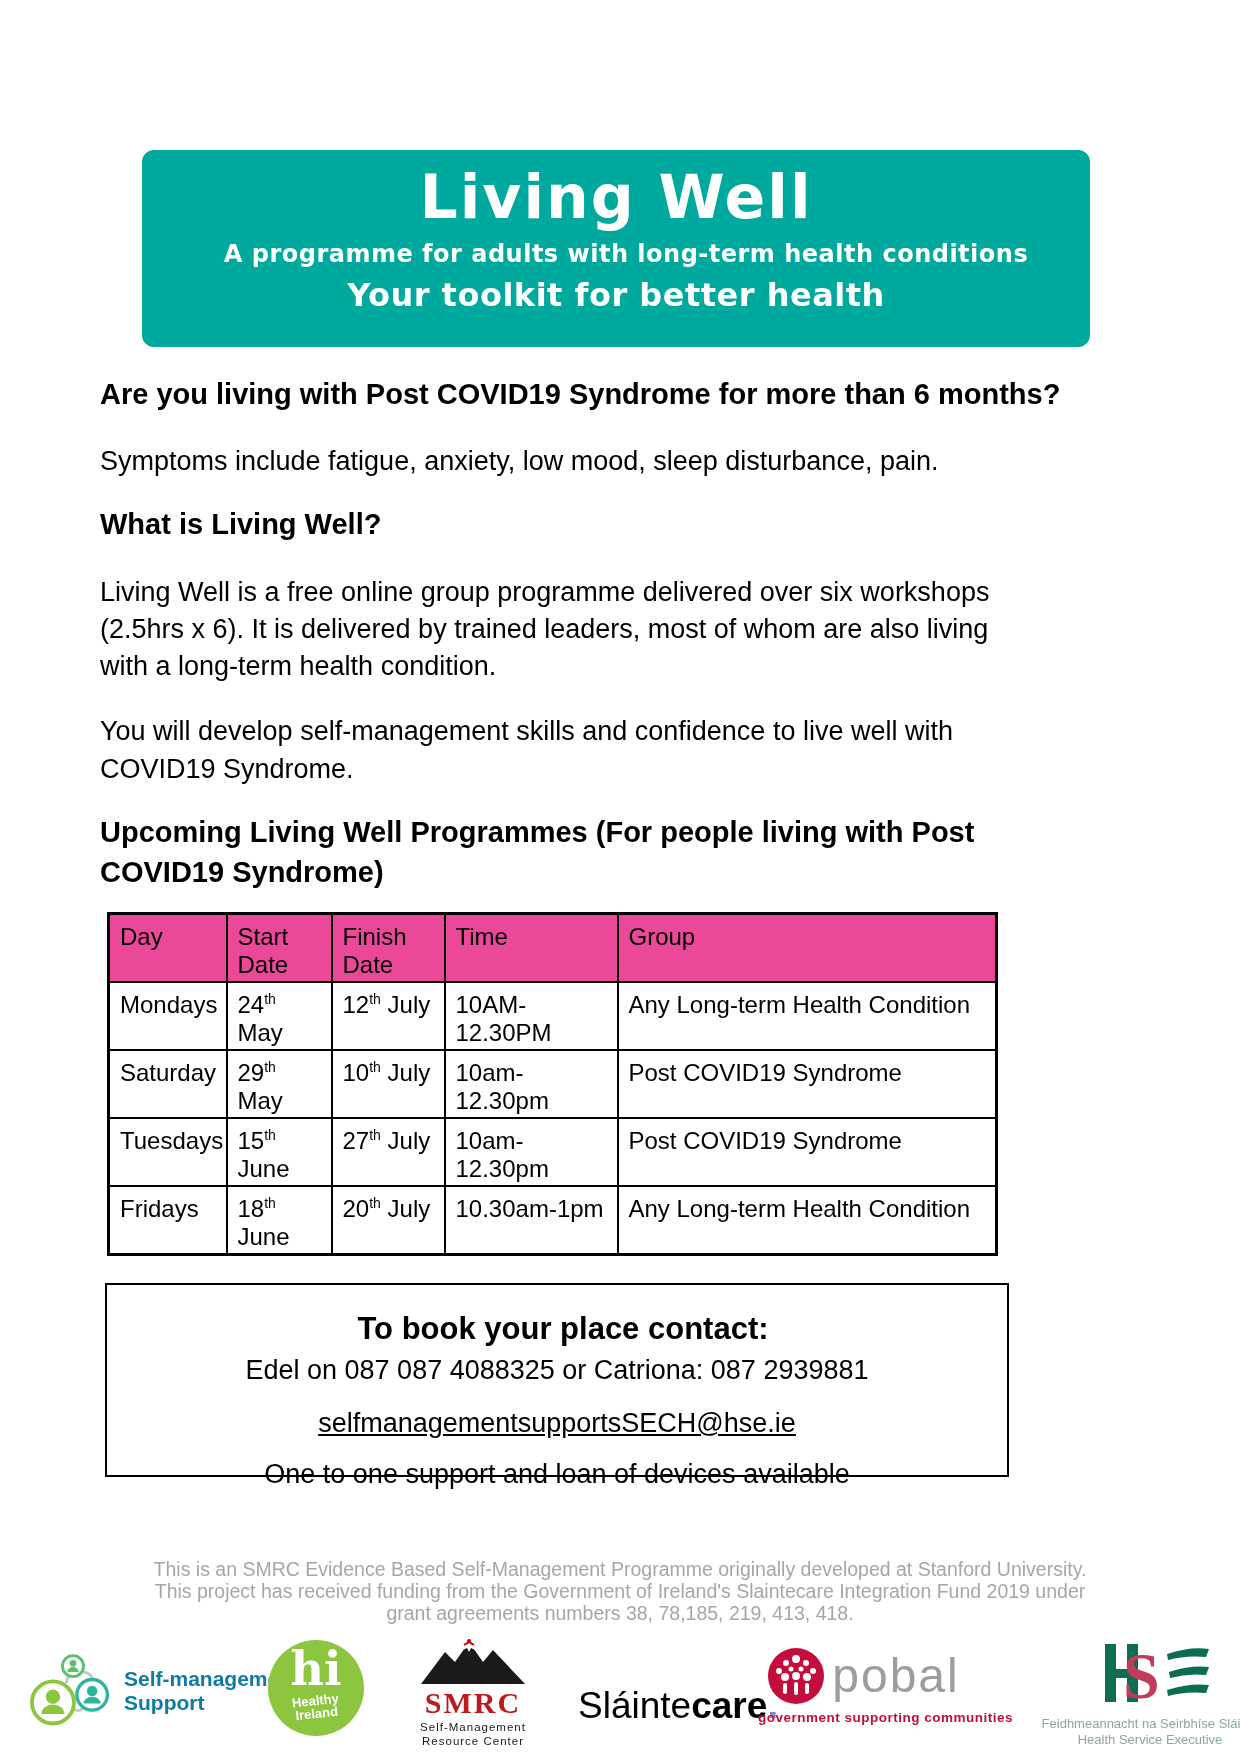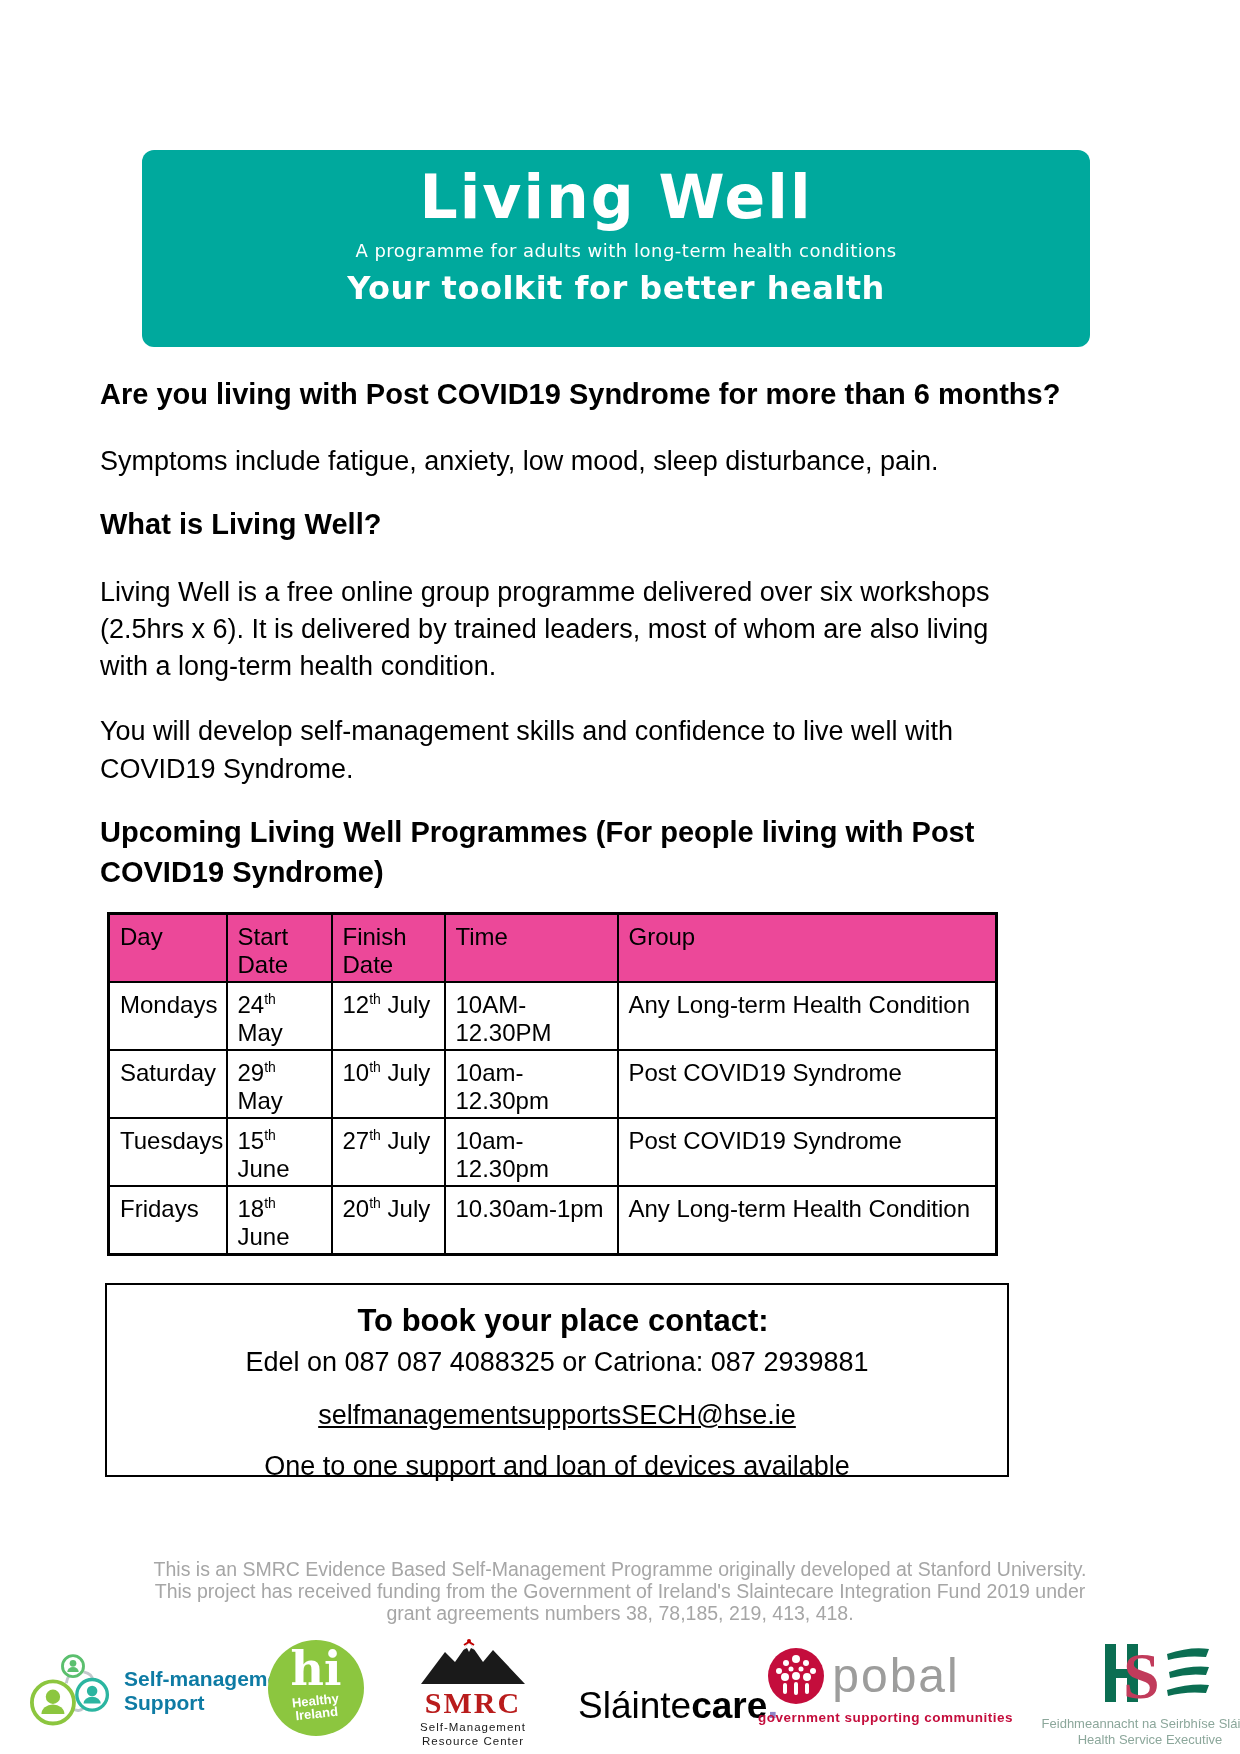--- a/index.html
+++ b/index.html
@@ -4,21 +4,21 @@
 <style>
   html,body{margin:0;padding:0;background:#fff;}
   .page{position:relative;width:1240px;height:1754px;background:#fff;overflow:hidden;
         font-family:"Liberation Sans",sans-serif;color:#000;}
 
   
   .banner{position:absolute;left:142px;top:150px;width:948px;height:197px;
           background:#00A99D;border-radius:12px;text-align:center;color:#fff;}
   .banner-title{font-family:"DejaVu Sans",sans-serif;font-weight:bold;font-size:60px;
                 margin-top:12px;letter-spacing:2px;}
-  .banner-subtitle{font-family:"DejaVu Sans",sans-serif;font-weight:normal;font-size:18px;
+  .banner-subtitle{font-family:"DejaVu Sans",sans-serif;font-weight:bold;font-size:24px;
                    margin-top:8px;letter-spacing:0.5px;margin-left:20px;}
   .banner-tagline{font-family:"DejaVu Sans",sans-serif;font-weight:bold;font-size:32px;
                   margin-top:8px;letter-spacing:0.5px;}
 
   
   .q-heading{position:absolute;left:100px;top:378px;width:1000px;font-size:29px;font-weight:bold;}
   .symptoms{position:absolute;left:100px;top:446px;width:1000px;font-size:27px;}
   .what-heading{position:absolute;left:100px;top:508px;width:600px;font-size:29px;font-weight:bold;}
   .what-p1{position:absolute;left:100px;top:574px;width:940px;font-size:27px;line-height:37px;}
   .what-p2{position:absolute;left:100px;top:712px;width:900px;font-size:27px;line-height:38px;}
@@ -32,21 +32,21 @@
                  padding:8px 10px 2px 10px;text-align:left;font-weight:normal;}
   table.schedule thead tr{background:#ec4899;height:62px;}
   table.schedule tbody tr{height:61px;}
   table.schedule sup{font-size:14px;}
   .c-day{width:118px;} .c-start{width:105px;} .c-finish{width:113px;}
   .c-time{width:173px;} .c-group{width:379px;}
 
   
   .booking-box{position:absolute;left:105px;top:1283px;width:900px;height:190px;
                border:2px solid #000;text-align:center;}
-  .booking-heading{margin-top:18px;font-size:31px;font-weight:bold;padding-left:12px;}
+  .booking-heading{margin-top:26px;font-size:31px;font-weight:bold;padding-left:12px;}
   .booking-contacts{margin-top:8px;font-size:27px;}
   .booking-email{display:inline-block;margin-top:22px;font-size:27px;color:#000;
                  text-decoration:underline;cursor:pointer;}
   .booking-note{margin-top:20px;font-size:27px;}
 
   
   .footer-note{position:absolute;left:0;top:1558px;width:1240px;text-align:center;
                color:#A6A6A6;font-size:19.5px;line-height:22px;}
 
   

